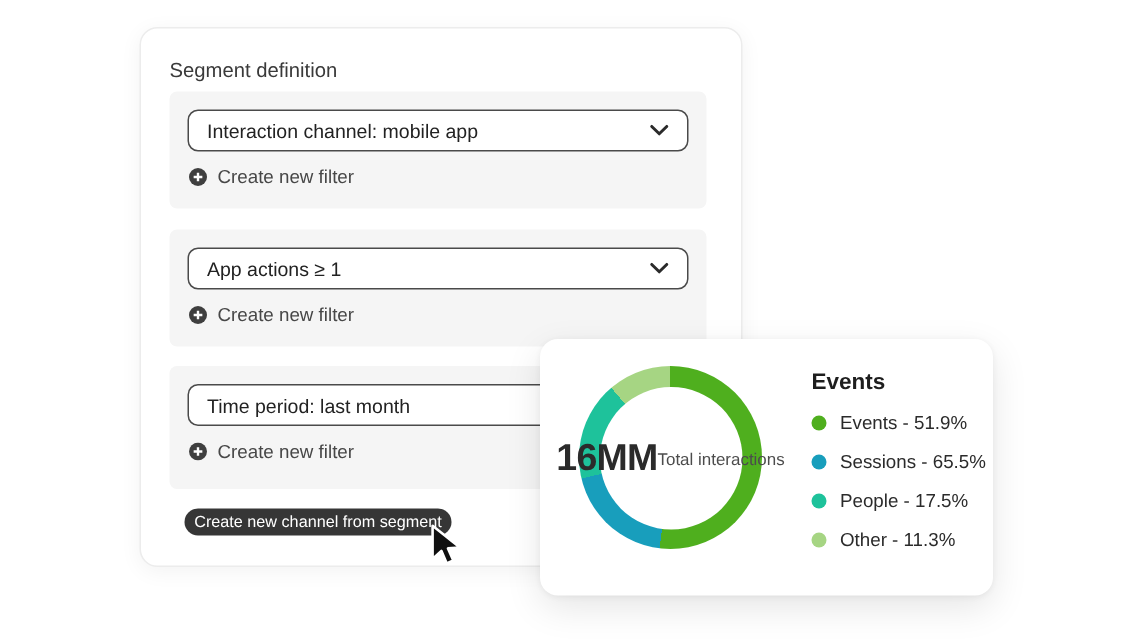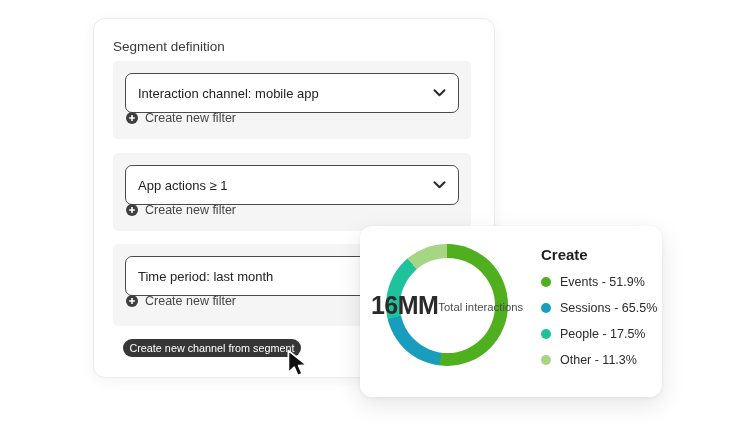--- a/index.html
+++ b/index.html
@@ -18,21 +18,21 @@
     font-size:13.5px; color:#3A3A3A; font-weight:400;
   }
   .filter-group {
     position:absolute; left:19px; width:358px;
     background:#F5F5F5; border-radius:5px;
   }
   .fg-1 { top:42px;  height:78px; }
   .fg-2 { top:134px; height:78px; }
   .fg-3 { top:225px; height:82px; }
   .dropdown {
-    position:absolute; left:12px; top:12px; width:334px; height:40px;
+    position:absolute; left:12px; top:12px; width:334px; height:28px;
     background:#fff; border:1.5px solid #4A4A4A; border-radius:7px;
     display:flex; align-items:center; justify-content:space-between;
     padding:0 12px; cursor:pointer;
   }
   .dd-label { font-size:13px; color:#222; white-space:nowrap; }
   .add-filter {
     position:absolute; left:13px; top:50px;
     display:flex; align-items:center; gap:7px; cursor:pointer;
   }
   .add-filter span { font-size:12.5px; color:#474747;text-align:center; }
@@ -135,21 +135,21 @@
   </svg>
 
   <section class="chart-card">
     <div class="donut" id="donut" style="background: conic-gradient(rgb(79, 175, 30) 0deg, rgb(79, 175, 30) 186.84deg, rgb(24, 158, 188) 186.84deg, rgb(24, 158, 188) 256.68deg, rgb(30, 194, 155) 256.68deg, rgb(30, 194, 155) 319.68deg, rgb(166, 213, 131) 319.68deg, rgb(166, 213, 131) 360.36deg);">
       <div class="donut-hole">
         <div class="total-value">16MM</div>
         <div class="total-label">Total interactions</div>
       </div>
     </div>
     <div class="legend">
-      <div class="legend-title">Create</div>
+      <div class="legend-title">Events</div>
       <div class="legend-row">
         <span class="dot" style="background: rgb(79, 175, 30);"></span>
         <span class="legend-label">Events - 51.9%</span>
       </div>
       <div class="legend-row">
         <span class="dot" style="background: rgb(24, 158, 188);"></span>
         <span class="legend-label">Sessions - 65.5%</span>
       </div>
       <div class="legend-row">
         <span class="dot" style="background: rgb(30, 194, 155);"></span>

